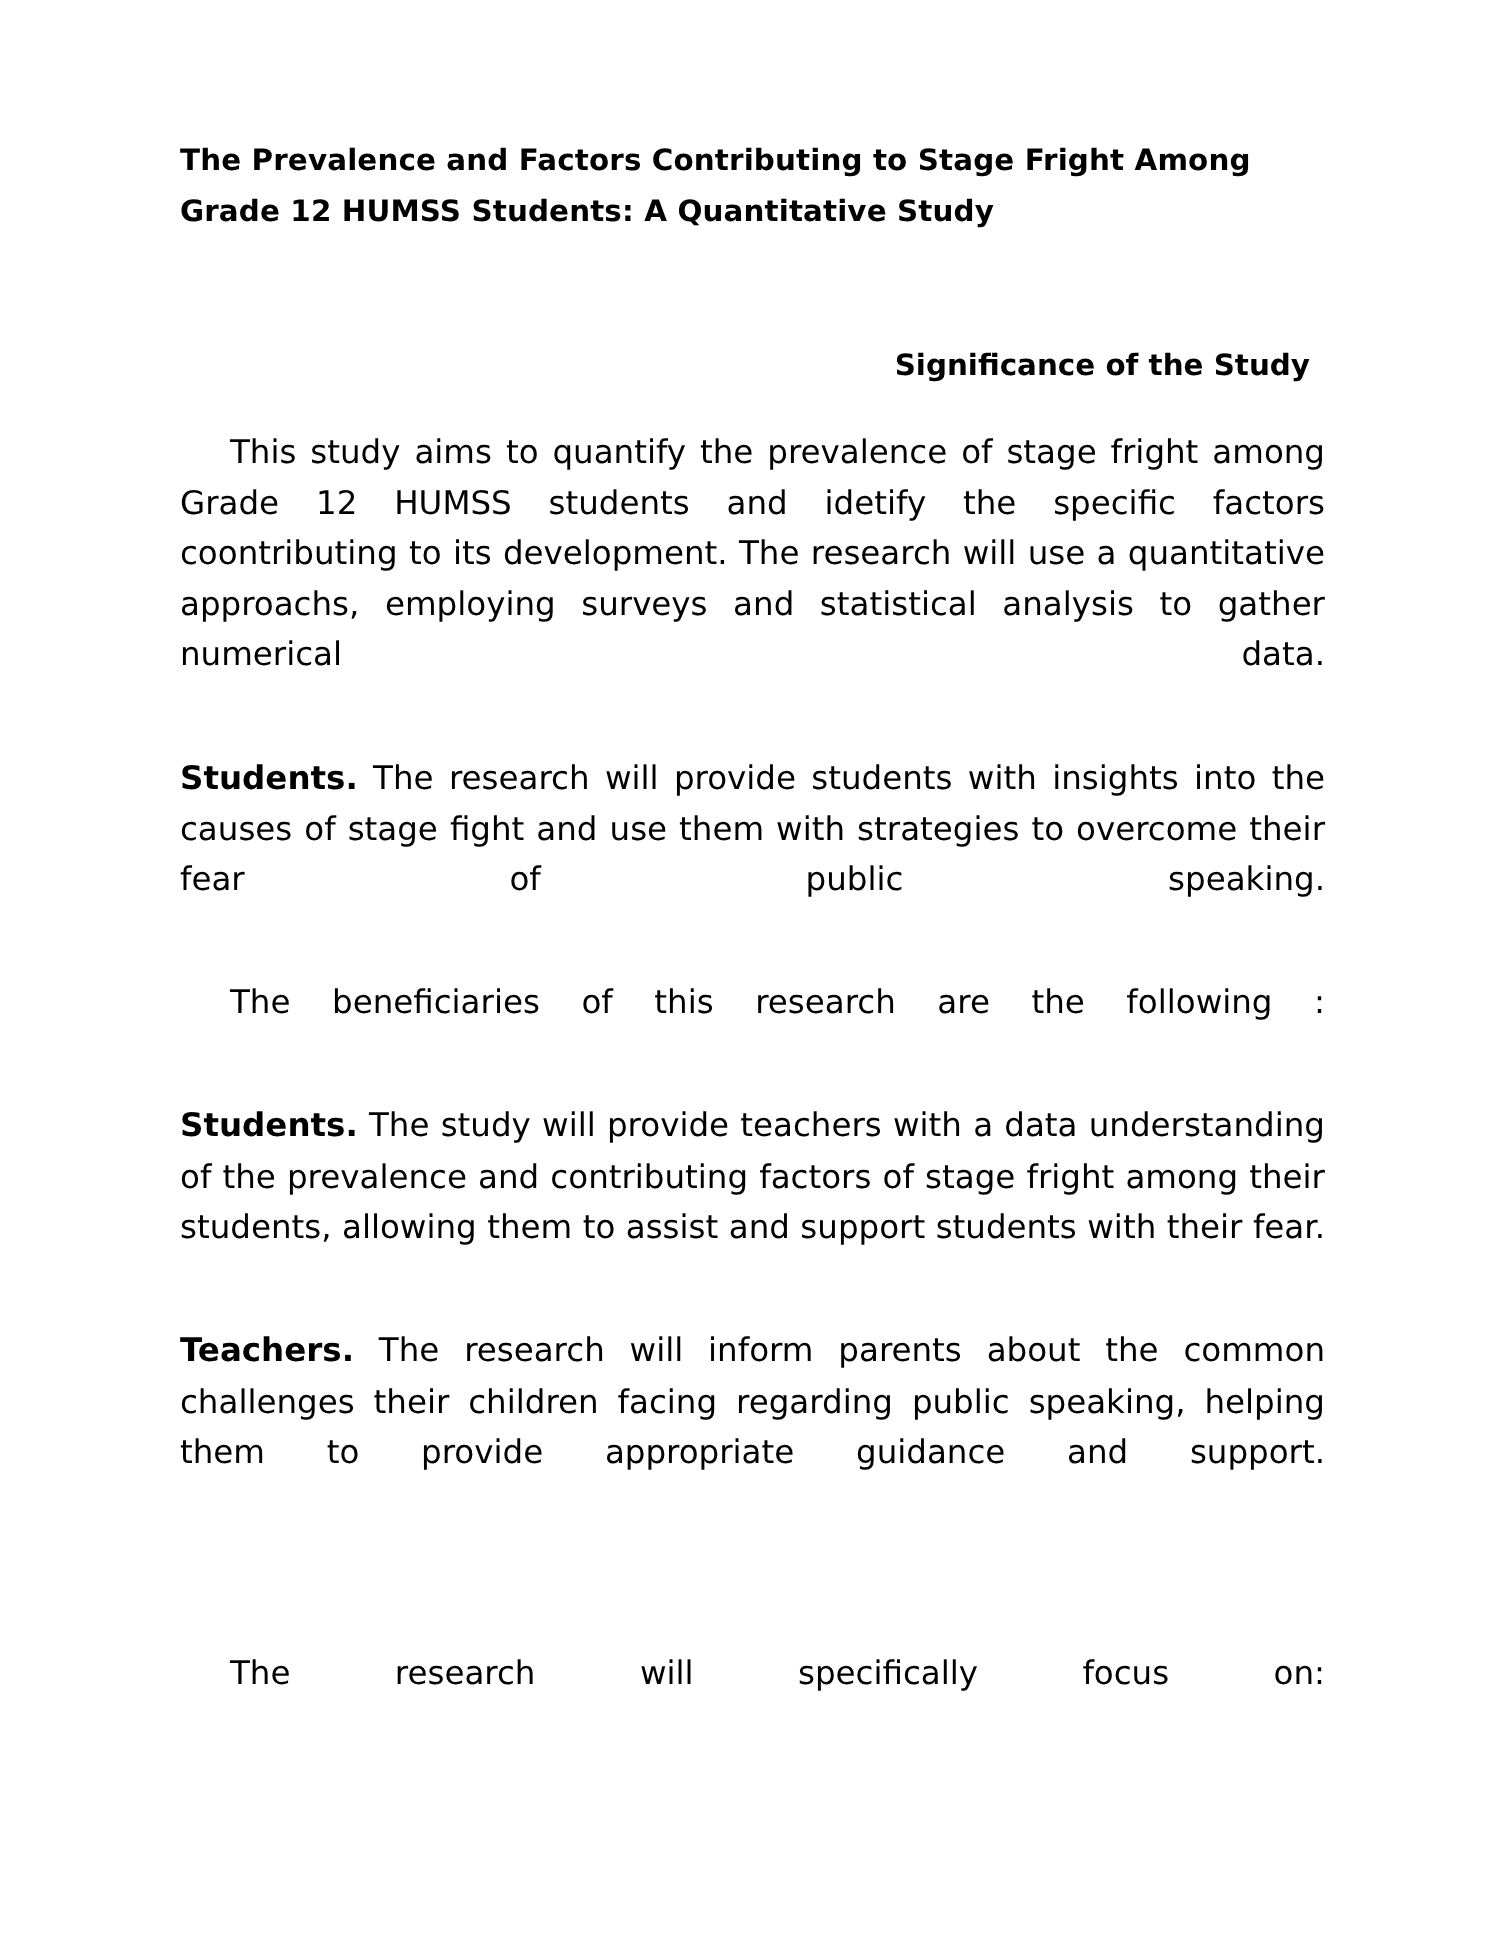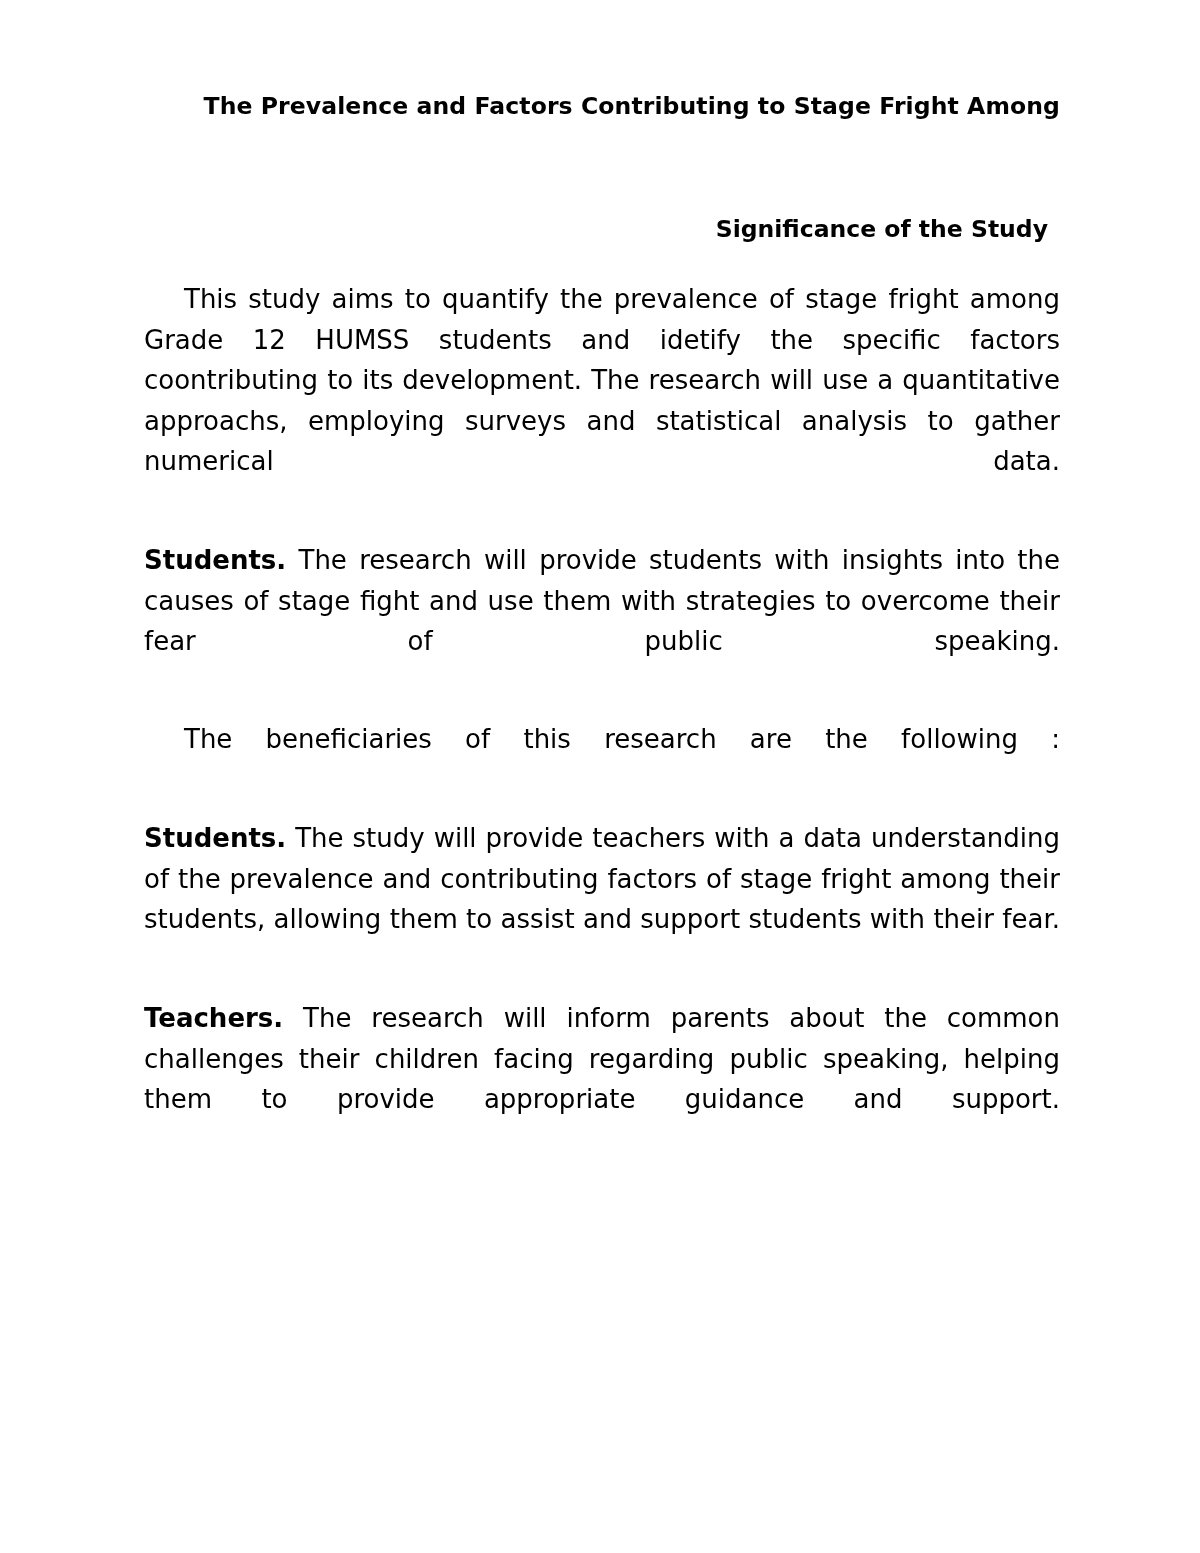--- a/index.html
+++ b/index.html
@@ -27,22 +27,22 @@
   .content {
     position: absolute;
     left: 144px;
     top: 0;
     width: 916px;
   }
 
   
   .doc-title {
     margin: 0;
-    padding-top: 86px;
-    text-align: right;
+    padding-top: 108px;
+    text-align: left;
     font-size: 23.5px;
     font-weight: bold;
     line-height: 41px;
     letter-spacing: 0.1px;
   }
   .doc-title .title-line {
     display: block;
     white-space: nowrap;
   }
 
@@ -87,30 +87,32 @@
   }
 </style>
 </head>
 <body>
 
 <div class="page">
   <div class="content">
 
     <h1 class="doc-title">
       <span class="title-line">The Prevalence and Factors Contributing to Stage Fright Among</span>
+      <span class="title-line">Grade 12 HUMSS Students: A Quantitative Study</span>
     </h1>
 
     <h2 class="section-heading">Significance of the Study</h2>
 
     <p class="body indent gap-after-heading">This study aims to quantify the prevalence of stage fright among Grade 12 HUMSS students and idetify the specific factors coontributing to its development. The research will use a quantitative approachs, employing surveys and statistical analysis to gather numerical data.</p>
 
     <p class="body gap-md"><span class="lead">Students.</span><span> The research will provide students with insights into the causes of stage fight and use them with strategies to overcome their fear of public speaking.</span></p>
 
     <p class="body indent gap-sm">The beneficiaries of this research are the following :</p>
 
     <p class="body gap-md"><span class="lead">Students.</span><span> The study will provide teachers with a data understanding of the prevalence and contributing factors of stage fright among their students, allowing them to assist and support students with their fear.</span></p>
 
     <p class="body gap-md"><span class="lead">Teachers.</span><span> The research will inform parents about the common challenges their children facing regarding public speaking, helping them to provide appropriate guidance and support.</span></p>
 
 
+    <p class="body indent gap-xl">The research will specifically focus on:</p>
 
   </div>
 </div>
 
 </body></html>

